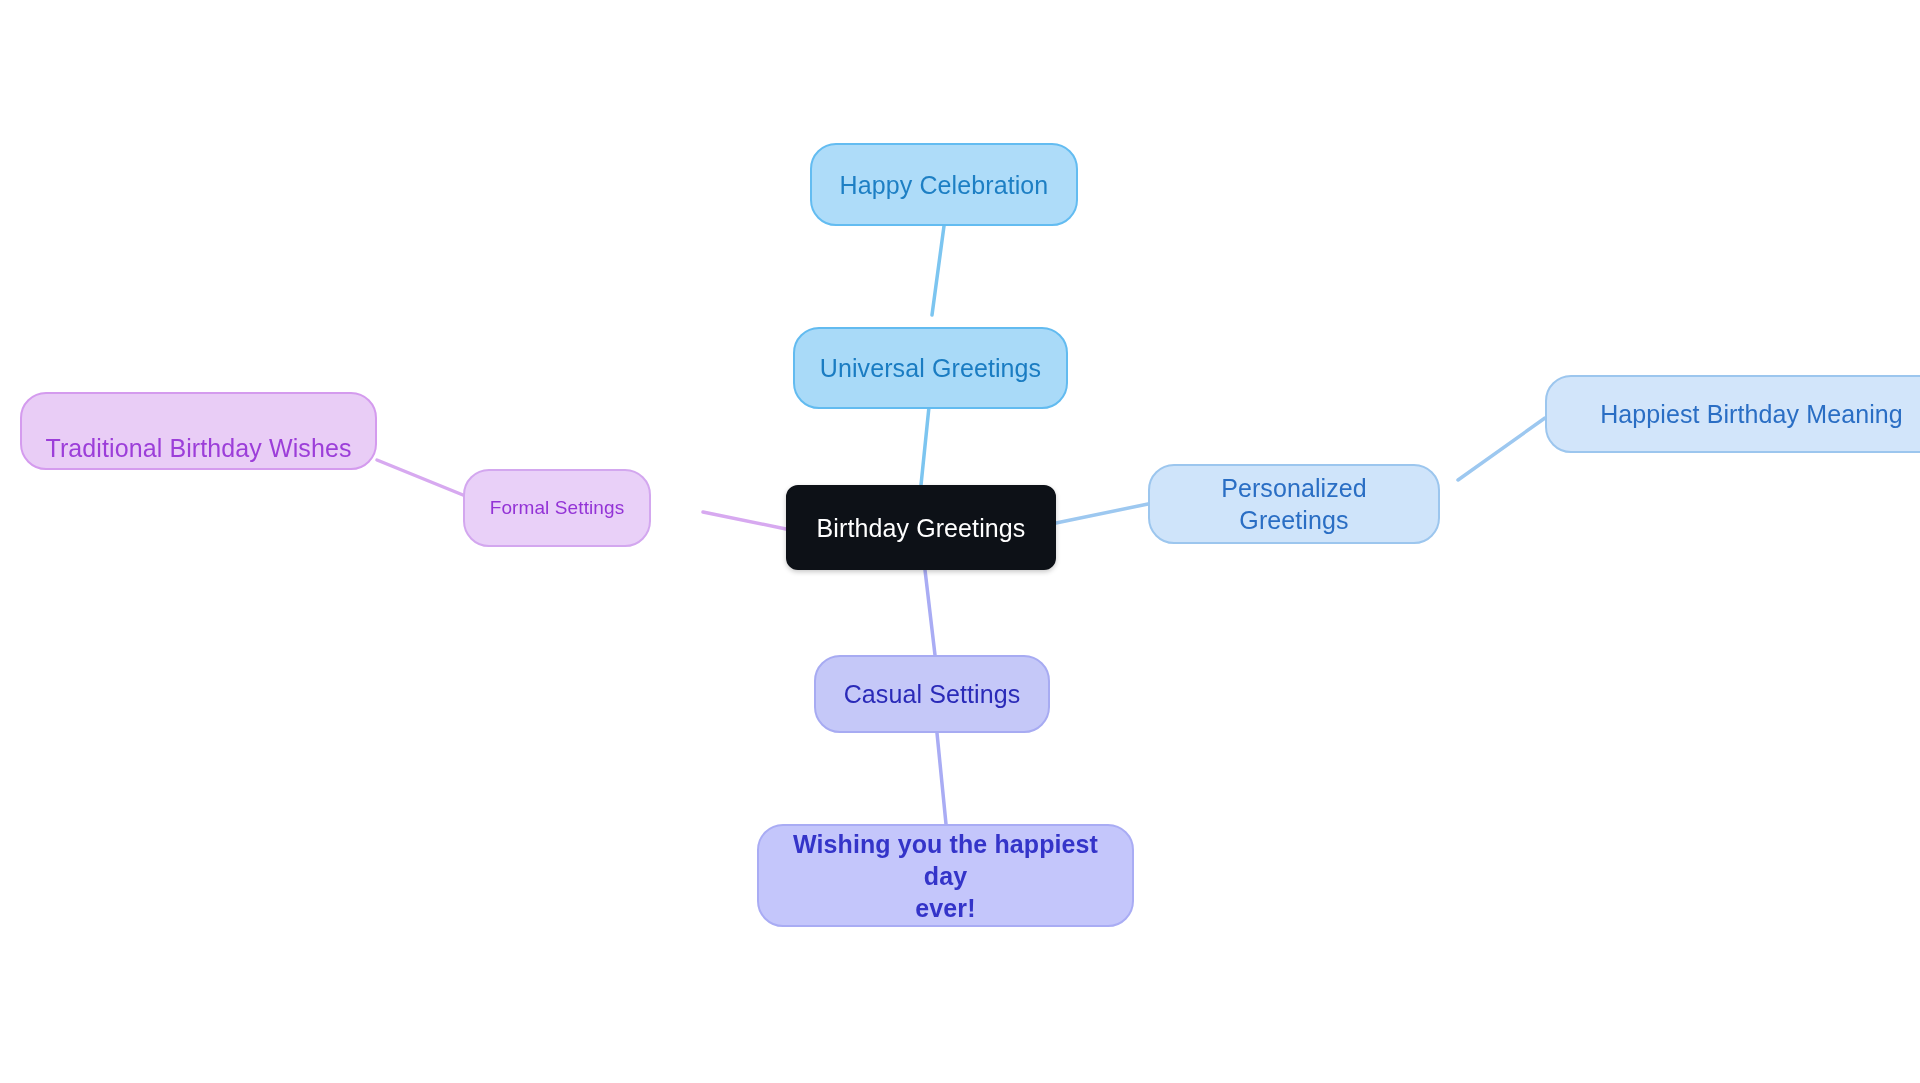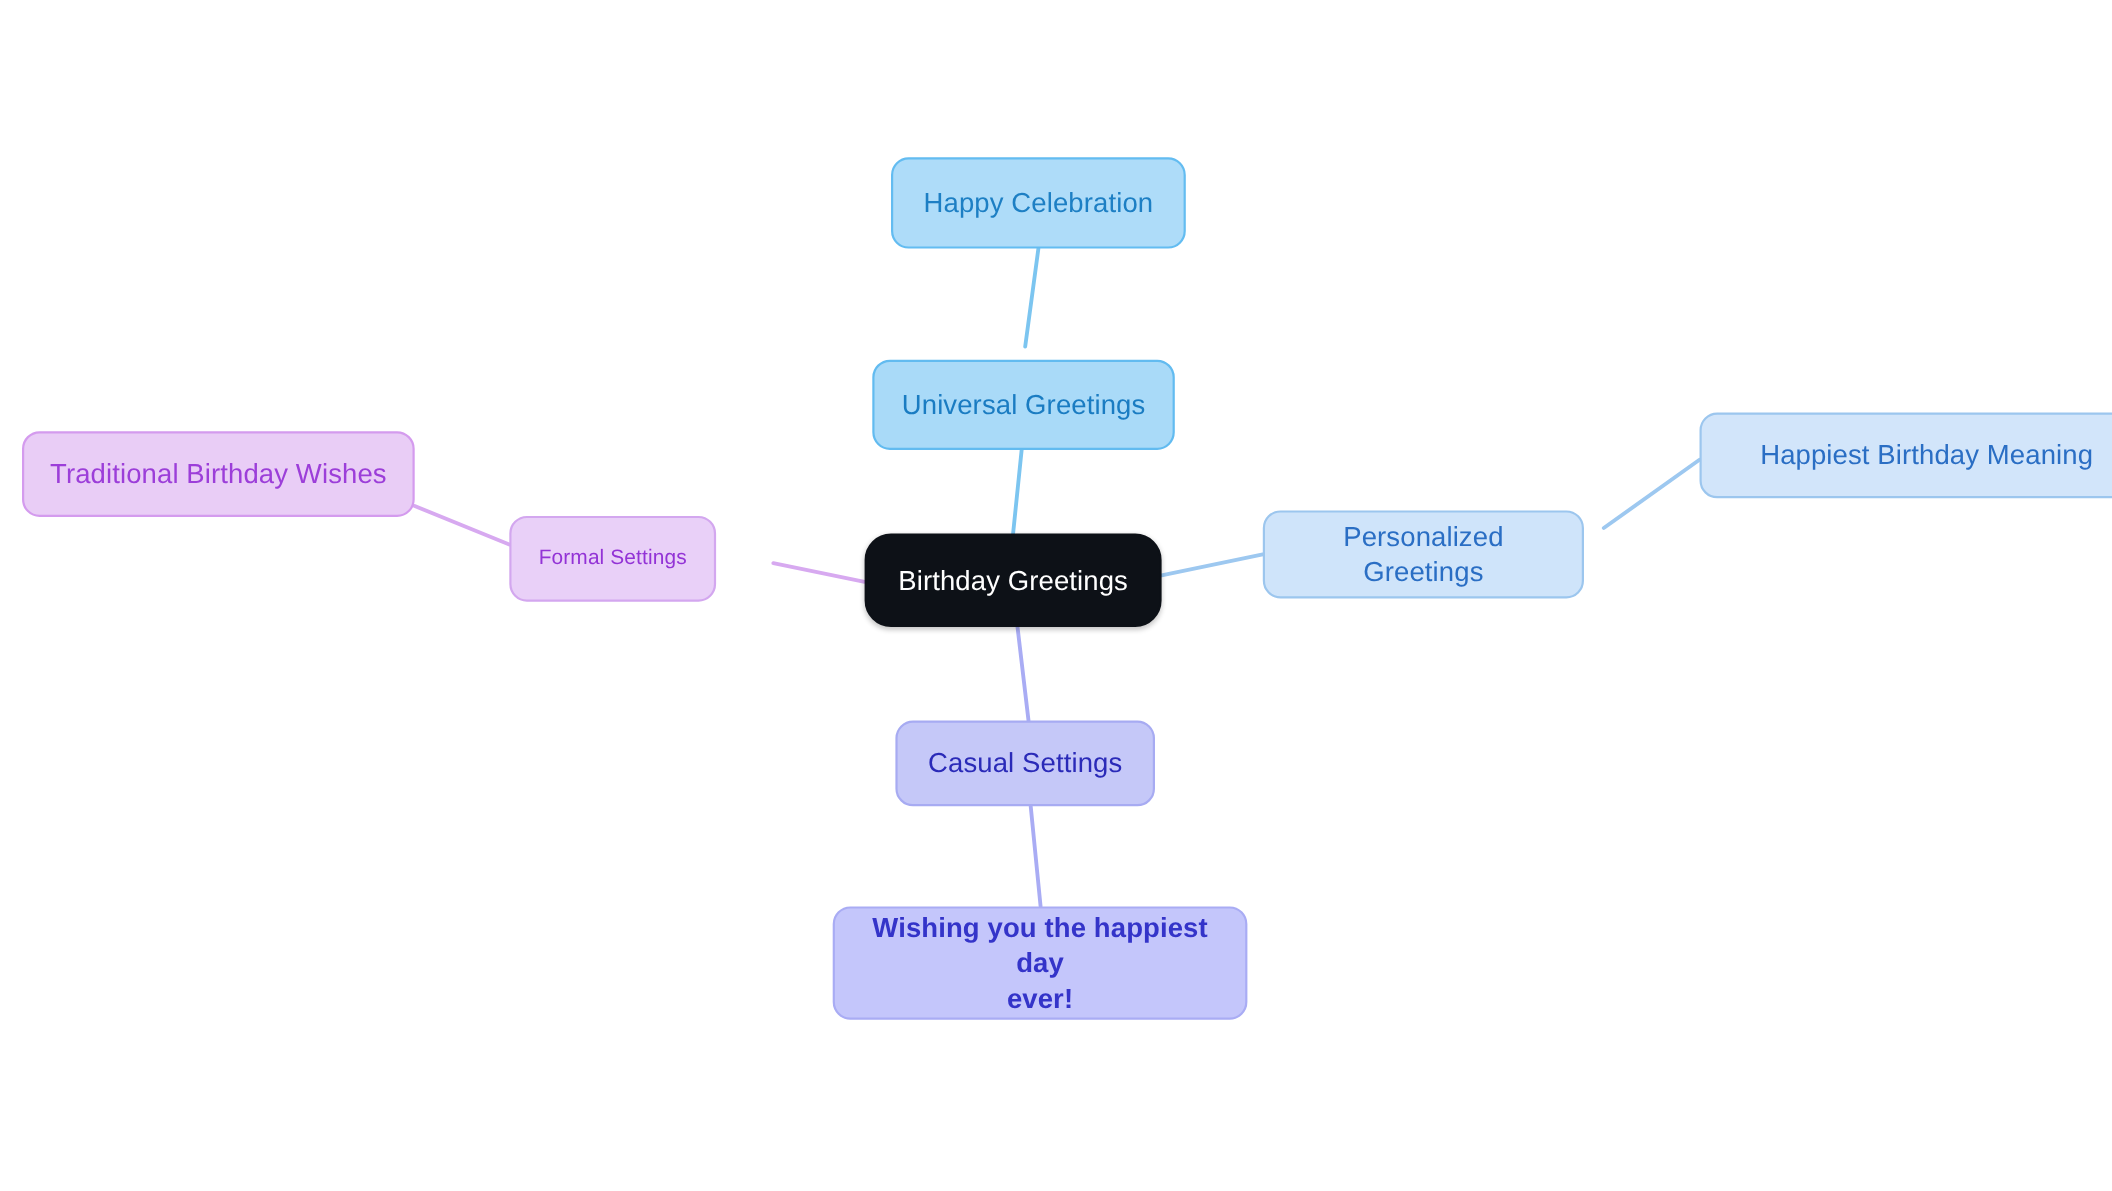--- a/index.html
+++ b/index.html
@@ -27,42 +27,42 @@
     height: 1083px;
     pointer-events: none;
   }
   .node {
     position: absolute;
     box-sizing: border-box;
     display: flex;
     align-items: center;
     justify-content: center;
     text-align: center;
-    border-radius: 16px;
+    border-radius: 26px;
     border-style: solid;
     border-width: 2px;
     line-height: 1.28;
     letter-spacing: 0.1px;
     z-index: 2;
     padding: 4px 14px;
   }
   .node-label {
     display: block;
     white-space: pre-line;
   }
 
   
   #node-root {
     left: 786px;
     top: 485px;
     width: 270px;
     height: 85px;
     background: #0d1117;
     border-color: #0d1117;
-    border-radius: 24px;
+    border-radius: 12px;
     color: #ffffff;
     font-size: 25px;
     box-shadow: 0 2px 5px rgba(0,0,0,0.22);
   }
 
   
   #node-universal-greetings {
     left: 793px;
     top: 315px;
     width: 275px;
@@ -119,20 +119,21 @@
   }
   #node-traditional-birthday-wishes {
     left: 20px;
     top: 392px;
     width: 357px;
     height: 78px;
     background: #e9cdf6;
     border-color: #d49bee;
     color: #9c3ed9;
     font-size: 25px;
+    align-items: flex-end;
   }
 
   
   #node-casual-settings {
     left: 814px;
     top: 655px;
     width: 236px;
     height: 78px;
     background: #c5c8f8;
     border-color: #a7abf2;

